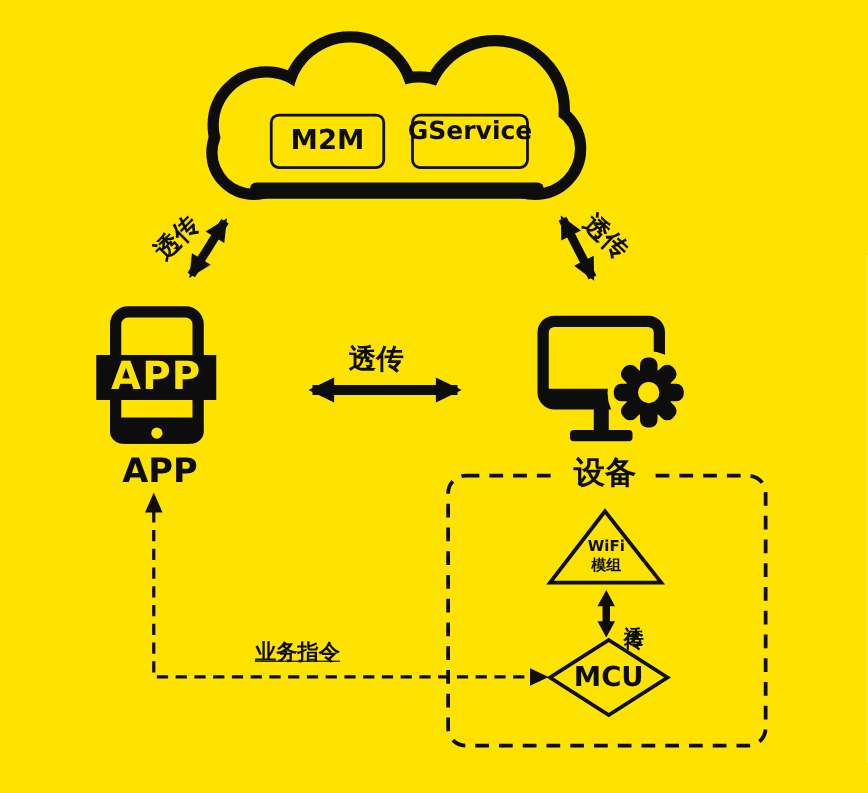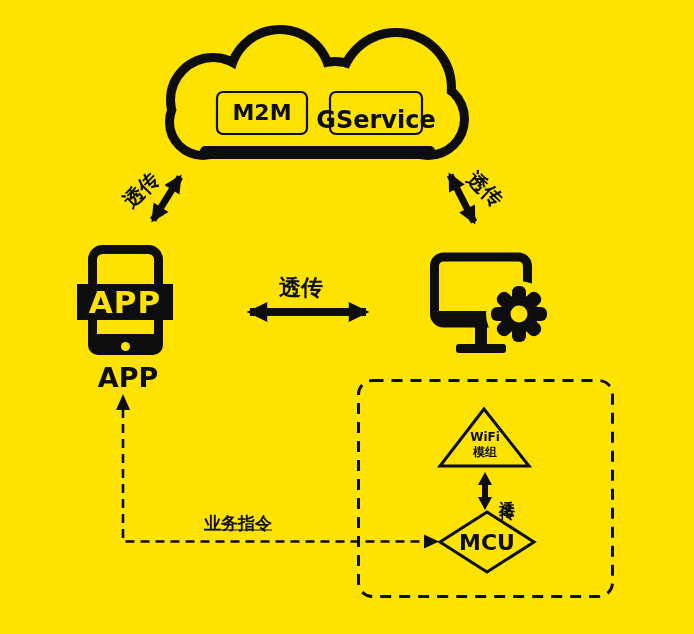--- a/index.html
+++ b/index.html
@@ -108,29 +108,30 @@
     </g>
 
     <g fill="#0D0D0D">
       <path d="M123,409 L123,541.5 L424,541.5" fill="none" stroke="#0D0D0D" stroke-width="2.6" stroke-dasharray="9 6"></path>
       <polygon points="123,394 130,410 116,410"></polygon>
       <polygon points="439,541.5 424,534.5 424,548.5"></polygon>
     </g>
   </svg>
 
   <div class="label" style="left:262px;top:113px;font-size:22px;">M2M</div>
-  <div class="label" style="left:376px;top:120px;font-size:24px;">GService</div>
+  <div class="label" style="left:376px;top:104px;font-size:20px;">GService</div>
 
   <div class="label rot-left" style="left:141px;top:190px;font-size:20px;">透传</div>
   <div class="label rot-right" style="left:485px;top:189px;font-size:20px;">透传</div>
   <div class="label" style="left:301px;top:288px;font-size:22px;">透传</div>
 
   <div class="label phone-band-text" style="left:125px;top:302px;font-size:31px;">APP</div>
   <div class="label" style="left:128px;top:377px;font-size:27px;">APP</div>
 
+  <div class="label device-label" style="left:484px;top:378px;font-size:25px;">设备</div>
 
   <div class="label wifi-label" style="left:485px;top:445px;font-size:12px;">
     <div>WiFi</div>
     <div>模组</div>
   </div>
 
   <div class="label vertical-text" style="left:507px;top:491px;font-size:16px;">透传</div>
 
   <div class="label" style="left:487px;top:543px;font-size:22px;">MCU</div>
 

